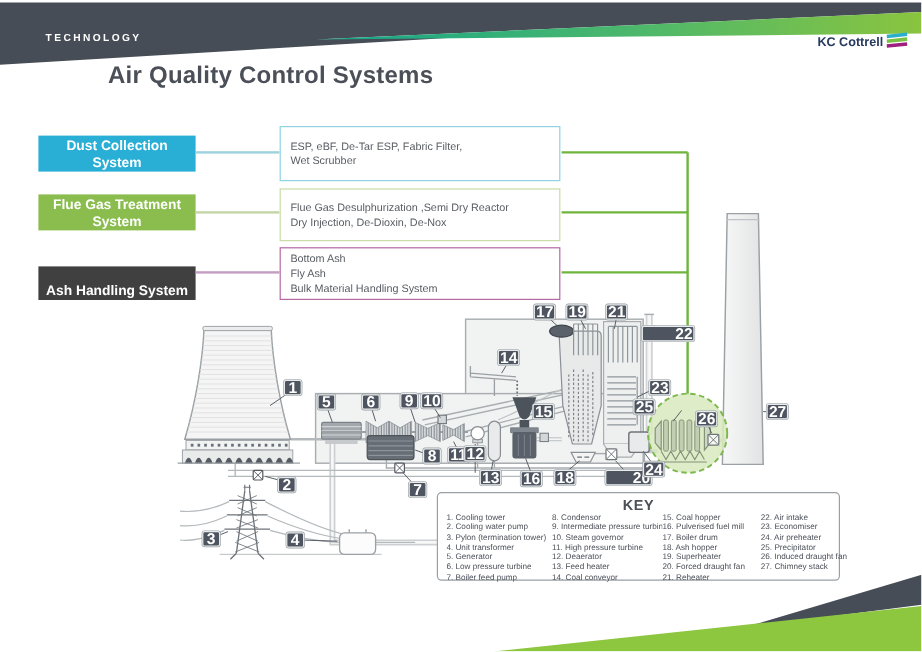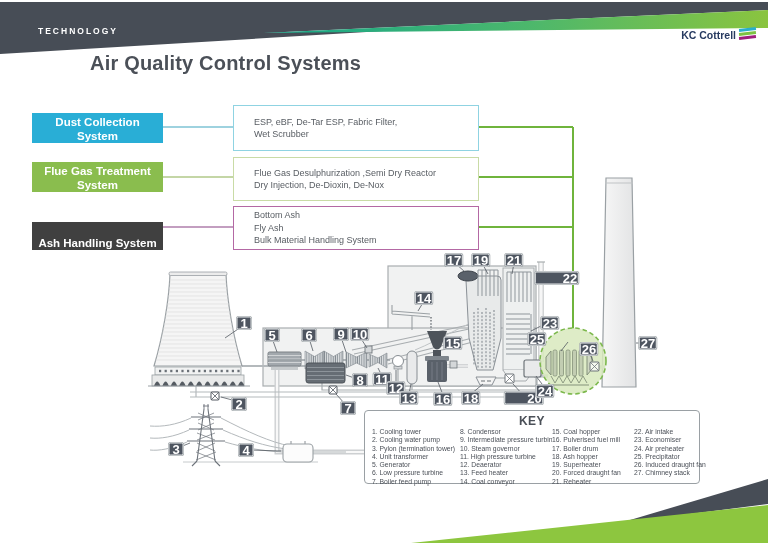--- a/index.html
+++ b/index.html
@@ -11,21 +11,21 @@
   .eyebrow{position:absolute;left:38px;top:26px;color:#fff;font-size:8.5px;letter-spacing:2px;font-weight:bold;}
   .brand{position:absolute;right:32px;top:29px;color:#273a60;font-weight:bold;font-size:10.5px;}
   .flag{position:absolute;right:12px;top:28px;width:17px;height:15px;}
   .flag div{height:3.2px;margin-bottom:1px;transform:rotate(-6deg);}
   .title{position:absolute;left:90px;top:52px;font-size:20px;font-weight:bold;color:#4b5058;letter-spacing:.2px;}
 
   
   .sys-label{position:absolute;left:32px;width:131px;display:flex;flex-direction:column;justify-content:flex-end;
              align-items:center;color:#fff;font-weight:bold;font-size:11.5px;line-height:13.5px;text-align:center;}
   .sys-desc{position:absolute;left:233px;width:224px;background:#fff;display:flex;flex-direction:column;
-            justify-content:center;padding-left:20px;font-size:9px;line-height:12.5px;color:#585d63;}
+            justify-content:center;padding-left:8px;font-size:9px;line-height:12.5px;color:#585d63;}
   .sys-label div:empty,.sys-desc div:empty{display:none;}
   .stub{position:absolute;left:163px;width:70px;height:2px;}
 
   
   .badge{position:absolute;min-width:11px;height:11px;padding:0 1px;background:#4e5560;color:#fff;
          font-size:13px;font-weight:bold;line-height:11px;text-align:center;border:1px solid #e8ebec;
          border-radius:2px;transform:translate(-50%,-50%);box-shadow:0 0 0 .5px #9aa0a4;}
 
   
   .key-box{position:absolute;left:364px;top:410px;width:336px;height:74px;background:#fff;
@@ -383,21 +383,21 @@
       <div class="badge" style="left: 239px; top: 404px;">2</div>
       <div class="badge" style="left: 176px; top: 449px;">3</div>
       <div class="badge" style="left: 246px; top: 450px;">4</div>
       <div class="badge" style="left: 272px; top: 335px;">5</div>
       <div class="badge" style="left: 309px; top: 335px;">6</div>
       <div class="badge" style="left: 348px; top: 408px;">7</div>
       <div class="badge" style="left: 360px; top: 380px;">8</div>
       <div class="badge" style="left: 341px; top: 334px;">9</div>
       <div class="badge" style="left: 360px; top: 334px;">10</div>
       <div class="badge" style="left: 382px; top: 379px;">11</div>
-      <div class="badge" style="left: 396px; top: 388px;">12</div>
+      <div class="badge" style="left: 396px; top: 378px;">12</div>
       <div class="badge" style="left: 409px; top: 398px;">13</div>
       <div class="badge" style="left: 424px; top: 298px;">14</div>
       <div class="badge" style="left: 453px; top: 343px;">15</div>
       <div class="badge" style="left: 443px; top: 399px;">16</div>
       <div class="badge" style="left: 454px; top: 260px;">17</div>
       <div class="badge" style="left: 471px; top: 398px;">18</div>
       <div class="badge" style="left: 481px; top: 260px;">19</div>
       <div class="badge" style="left: 524px; top: 398px; padding-left: 22px;">20</div>
       <div class="badge" style="left: 514px; top: 260px;">21</div>
       <div class="badge" style="left: 557px; top: 278px; padding-left: 27px;">22</div>

